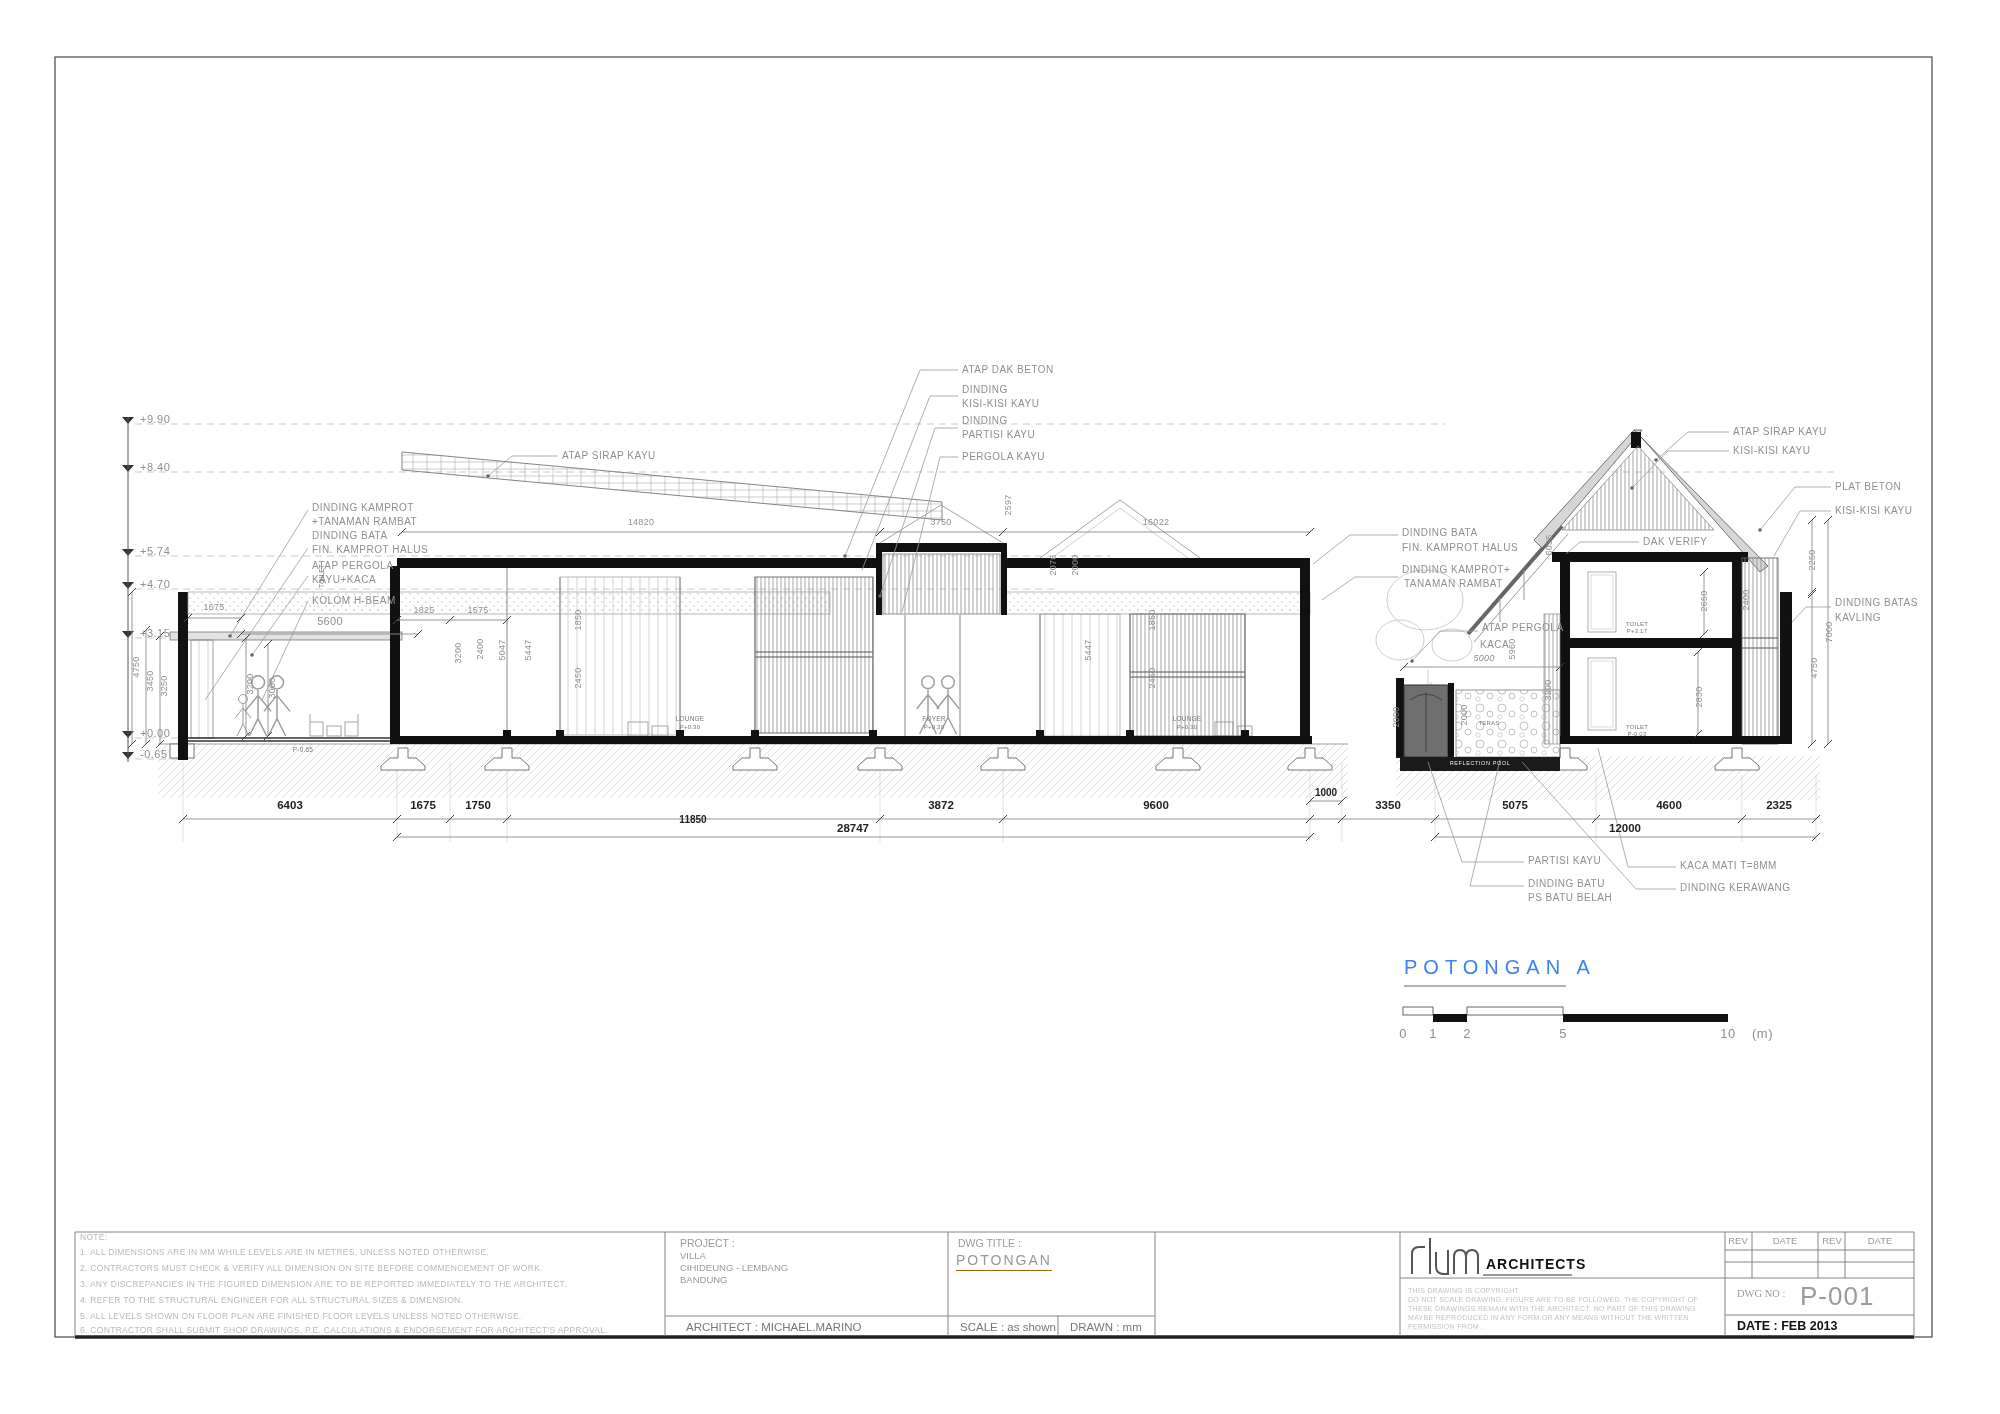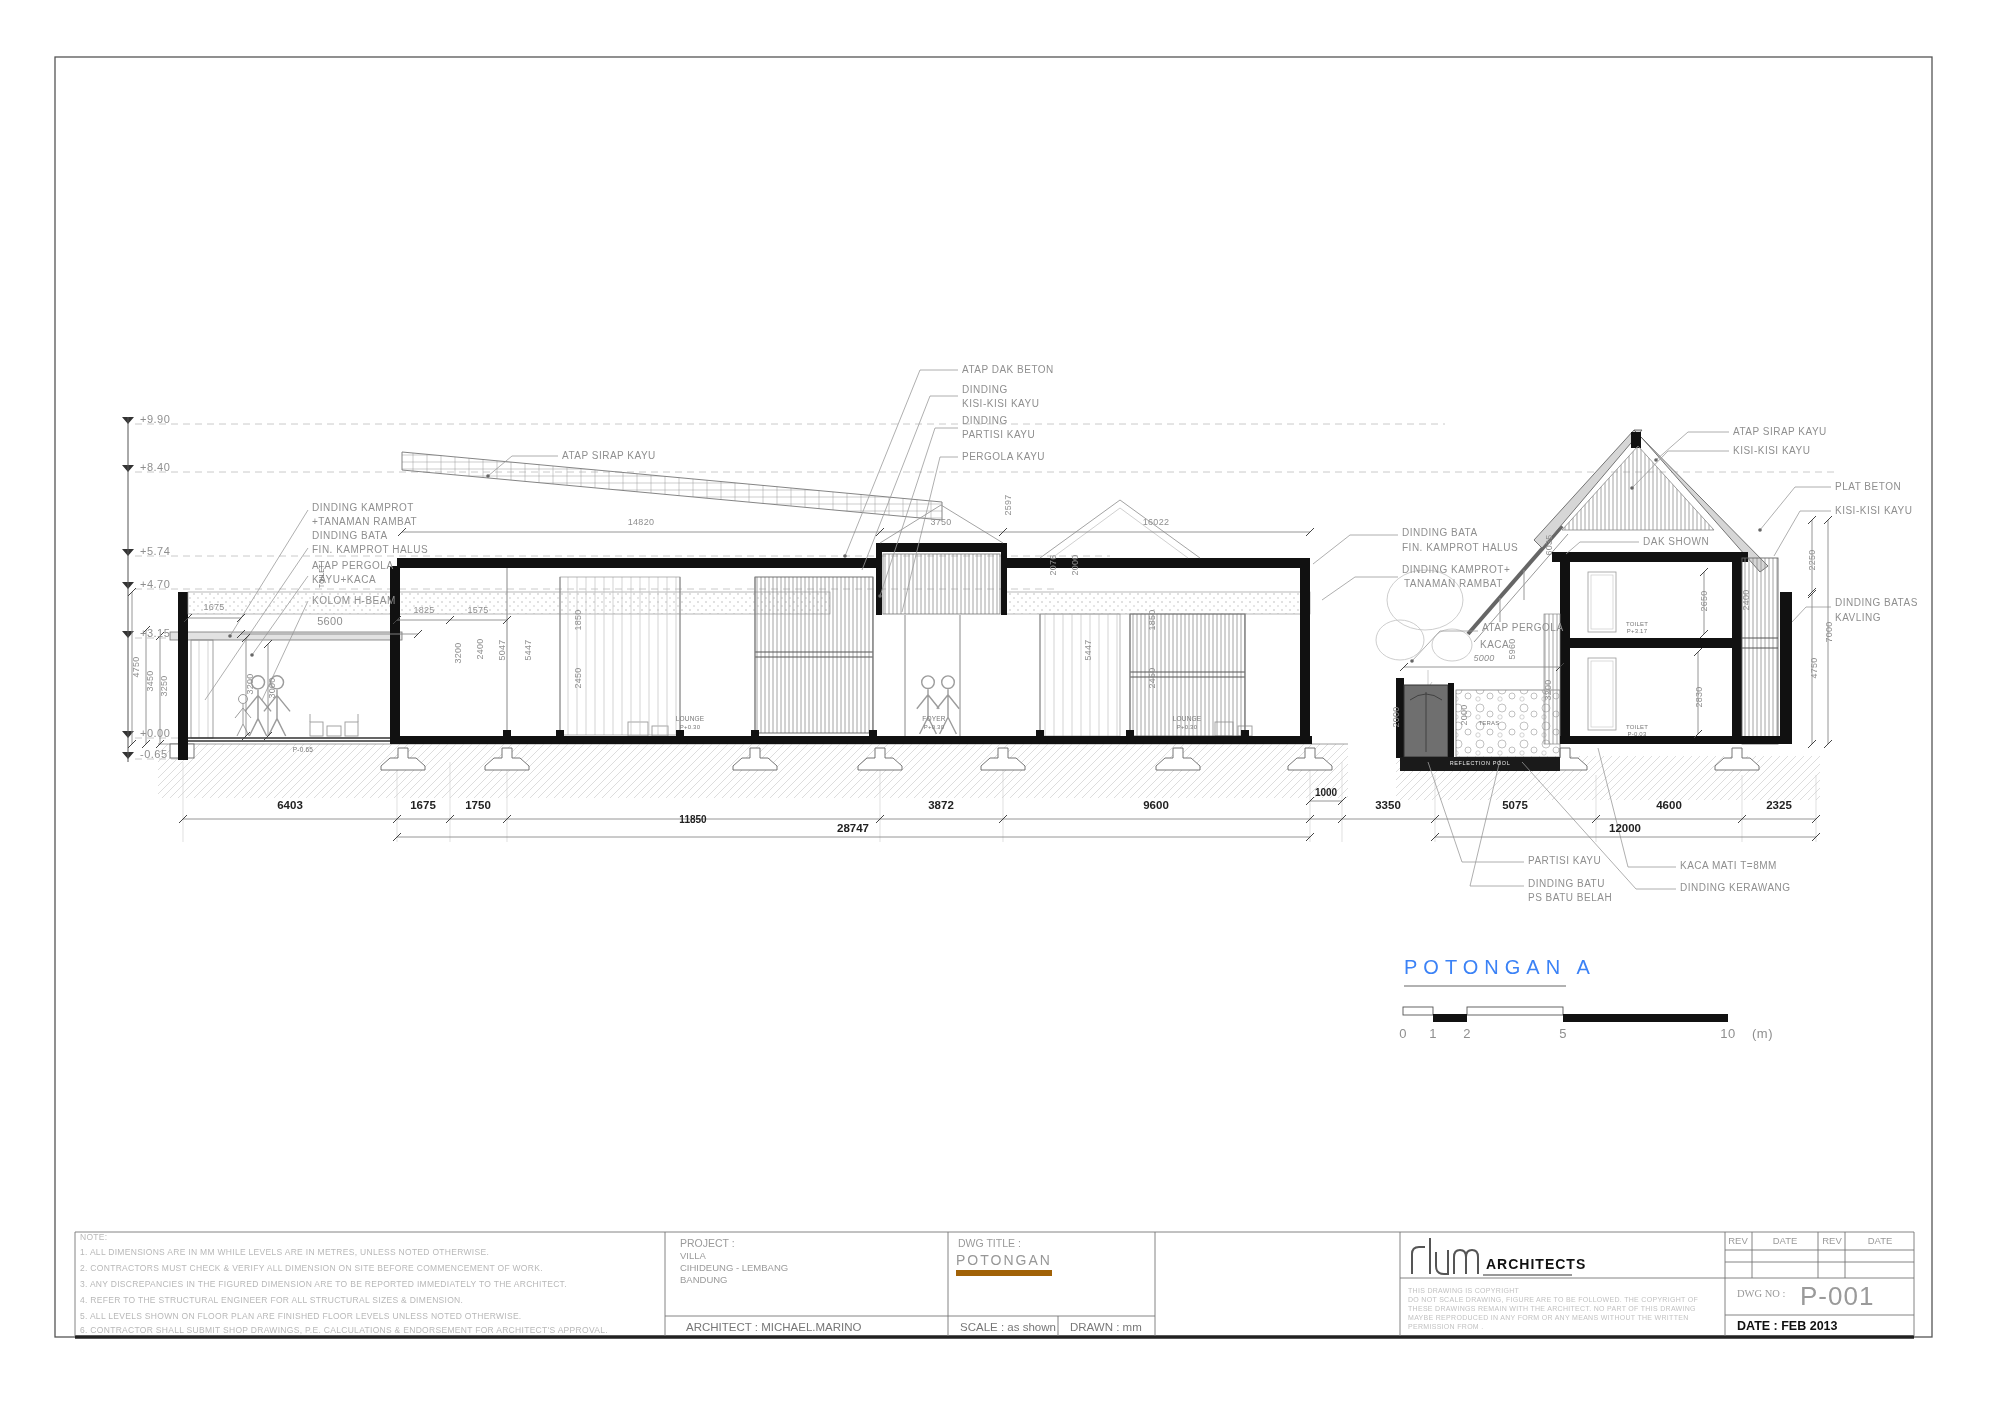--- a/index.html
+++ b/index.html
@@ -18,21 +18,21 @@
   .tb span,.tb div{position:absolute;white-space:nowrap;line-height:1.15;}
   .tb .lab{color:#9a9a9a;font-size:10.5px;}
   .tb .val{color:#9a9a9a;font-size:9.5px;}
   .tb .row2{color:#777;font-size:11.5px;}
   .tb .note{color:#b8b8b8;font-size:8.5px;letter-spacing:.3px;}
   .tb .copy{color:#c2c2c2;font-size:7px;letter-spacing:.3px;}
   .tb .firm{color:#111;font-size:14px;font-weight:bold;letter-spacing:1px;}
   .tb .revh{color:#9a9a9a;font-size:9.5px;transform:translateX(-50%);}
   .tb .dwgno{color:#9a9a9a;font-size:26px;letter-spacing:1px;}
   .tb .dateb{color:#111;font-size:12.5px;font-weight:bold;}
-  .tb .dwgtitle{color:#979797;font-size:14px;letter-spacing:2px;border-bottom:6px solid #a16207;padding-bottom:2px;}
+  .tb .dwgtitle{color:#979797;font-size:14px;letter-spacing:2px;border-bottom:1px solid #a16207;padding-bottom:2px;}
 </style>
 </head>
 <body>
 
 <div class="sheet">
 
 <svg width="2000" height="1414" viewBox="0 0 2000 1414">
   <defs>
     <pattern id="pHatch" width="8" height="8" patternUnits="userSpaceOnUse">
       <path d="M0 8 L8 0" stroke="#cfcfcf" stroke-width="0.7"></path>
@@ -271,21 +271,21 @@
       <span class="dt g" style="left: 962px; top: 370px; font-size: 10px; transform: translate(0px, -50%);">ATAP DAK BETON</span>
       <span class="dt g" style="left: 962px; top: 390px; font-size: 10px; transform: translate(0px, -50%);">DINDING</span>
       <span class="dt g" style="left: 962px; top: 404px; font-size: 10px; transform: translate(0px, -50%);">KISI-KISI KAYU</span>
       <span class="dt g" style="left: 962px; top: 421px; font-size: 10px; transform: translate(0px, -50%);">DINDING</span>
       <span class="dt g" style="left: 962px; top: 435px; font-size: 10px; transform: translate(0px, -50%);">PARTISI KAYU</span>
       <span class="dt g" style="left: 962px; top: 457px; font-size: 10px; transform: translate(0px, -50%);">PERGOLA KAYU</span>
       <span class="dt g" style="left: 1733px; top: 432px; font-size: 10px; transform: translate(0px, -50%);">ATAP SIRAP KAYU</span>
       <span class="dt g" style="left: 1733px; top: 451px; font-size: 10px; transform: translate(0px, -50%);">KISI-KISI KAYU</span>
       <span class="dt g" style="left: 1835px; top: 487px; font-size: 10px; transform: translate(0px, -50%);">PLAT BETON</span>
       <span class="dt g" style="left: 1835px; top: 511px; font-size: 10px; transform: translate(0px, -50%);">KISI-KISI KAYU</span>
-      <span class="dt g" style="left: 1643px; top: 542px; font-size: 10px; transform: translate(0px, -50%);">DAK SHOWN</span>
+      <span class="dt g" style="left: 1643px; top: 542px; font-size: 10px; transform: translate(0px, -50%);">DAK VERIFY</span>
       <span class="dt g" style="left: 1835px; top: 603px; font-size: 10px; transform: translate(0px, -50%);">DINDING BATAS</span>
       <span class="dt g" style="left: 1835px; top: 618px; font-size: 10px; transform: translate(0px, -50%);">KAVLING</span>
       <span class="dt g" style="left: 1402px; top: 533px; font-size: 10px; transform: translate(0px, -50%);">DINDING BATA</span>
       <span class="dt g" style="left: 1402px; top: 548px; font-size: 10px; transform: translate(0px, -50%);">FIN. KAMPROT HALUS</span>
       <span class="dt g" style="left: 1402px; top: 570px; font-size: 10px; transform: translate(0px, -50%);">DINDING KAMPROT+</span>
       <span class="dt g" style="left: 1404px; top: 584px; font-size: 10px; transform: translate(0px, -50%);">TANAMAN RAMBAT</span>
       <span class="dt g" style="left: 1482px; top: 628px; font-size: 10px; transform: translate(0px, -50%);">ATAP PERGOLA</span>
       <span class="dt g" style="left: 1480px; top: 645px; font-size: 10px; transform: translate(0px, -50%);">KACA</span>
       <span class="dt g" style="left: 1528px; top: 861px; font-size: 10px; transform: translate(0px, -50%);">PARTISI KAYU</span>
       <span class="dt g" style="left: 1528px; top: 884px; font-size: 10px; transform: translate(0px, -50%);">DINDING BATU</span>

